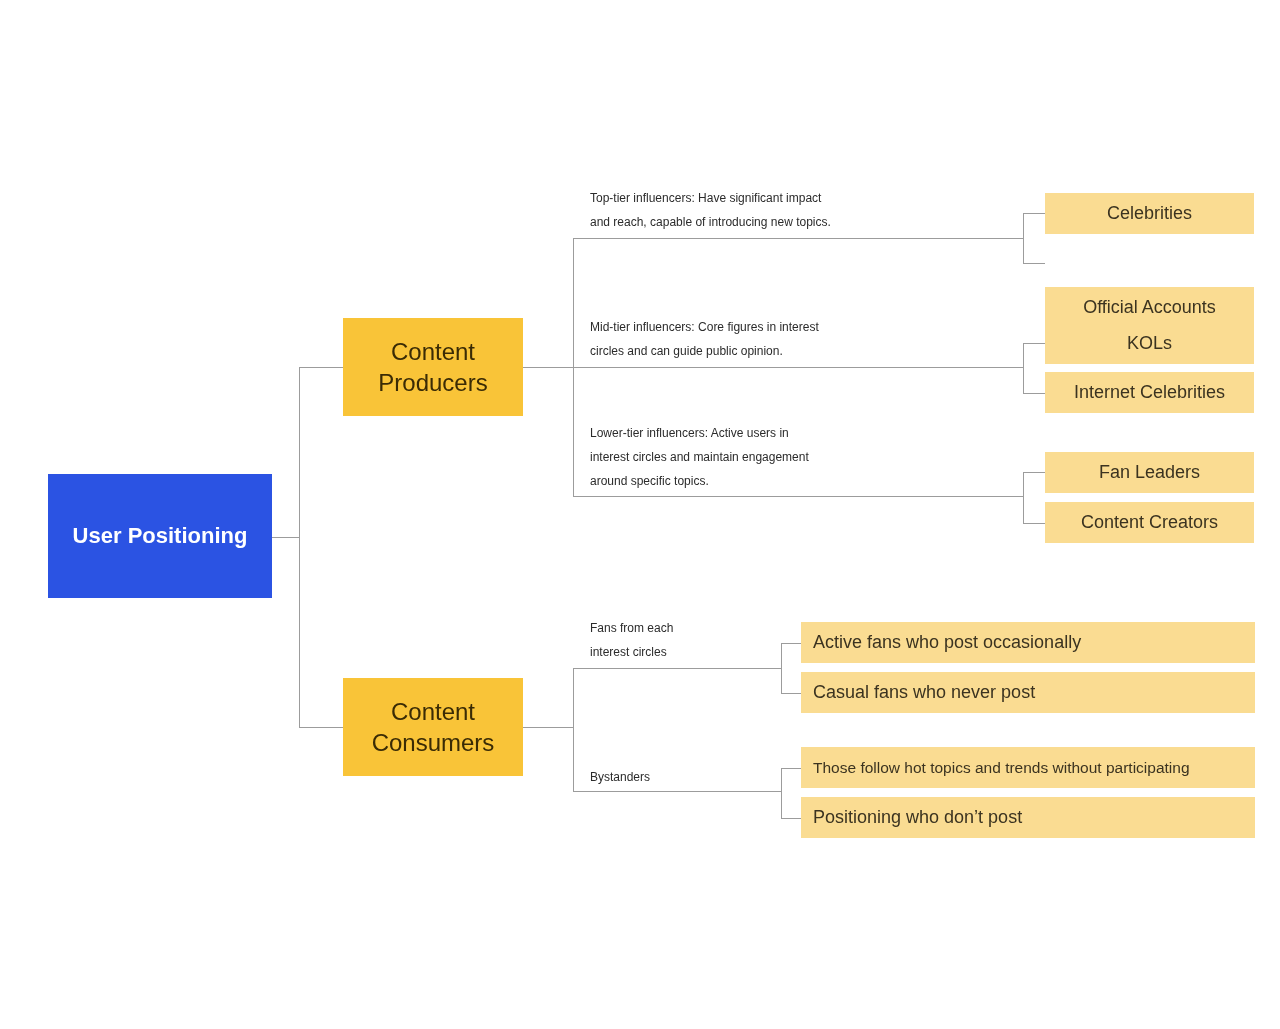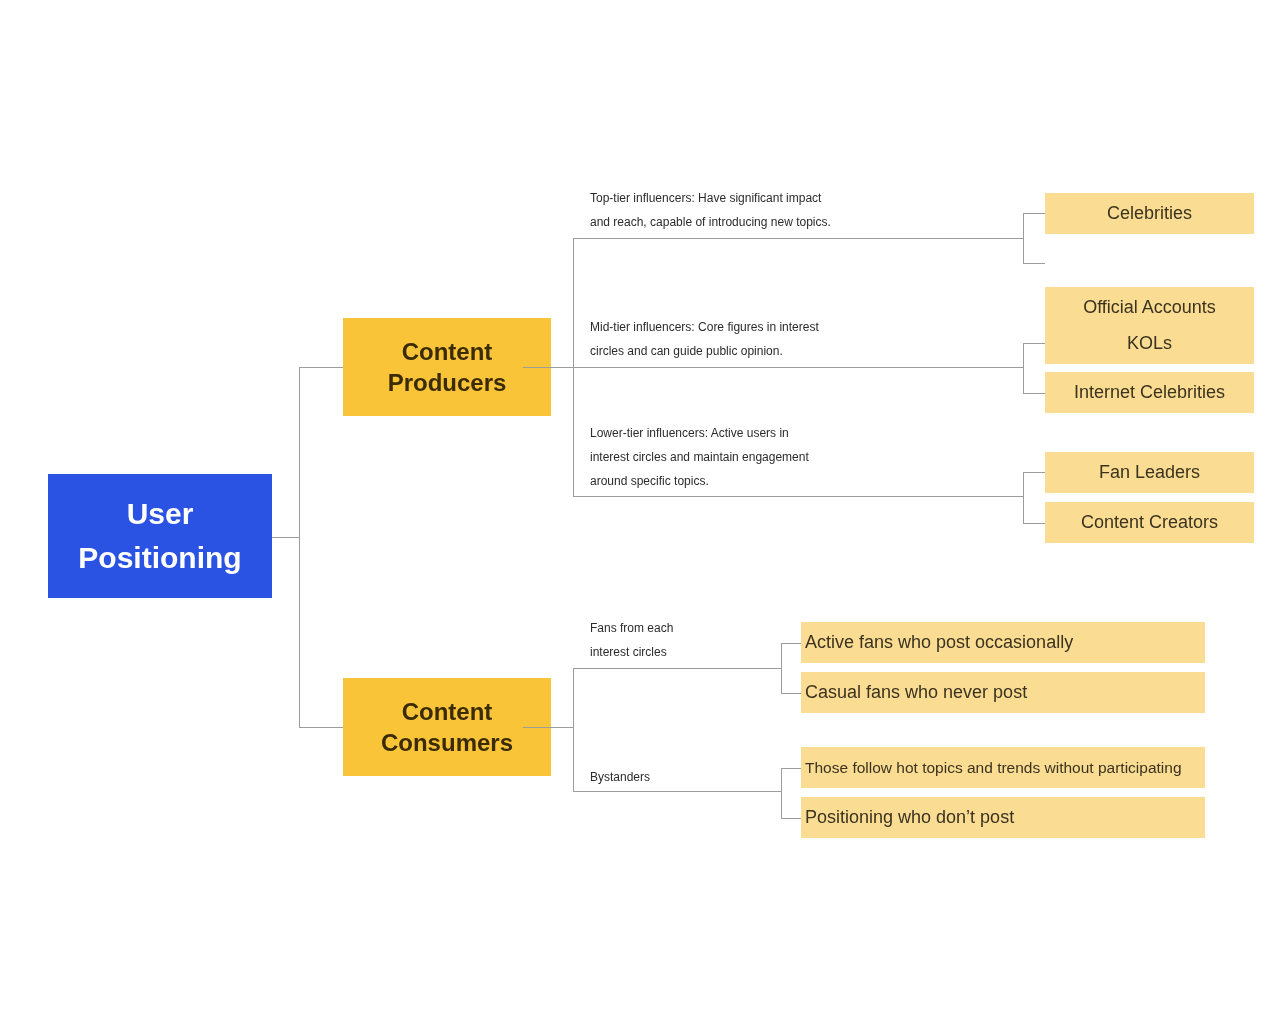--- a/index.html
+++ b/index.html
@@ -9,39 +9,39 @@
     --desc_text:#2B2B2B; --line:#9C9C9C; --canvas_bg:#FFFFFF;
   }
   *{margin:0;padding:0;box-sizing:border-box;}
   html,body{width:1280px;height:1029px;background:var(--canvas_bg);
     font-family:"Liberation Sans", sans-serif;}
   .canvas{position:relative;width:1280px;height:1029px;background:var(--canvas_bg);overflow:hidden;}
 
   .node{position:absolute;display:flex;align-items:center;justify-content:center;text-align:center;}
 
   .root-node{left:48px;top:474px;width:224px;height:124px;background:var(--root_bg);
-    color:var(--root_text);font-size:30px;font-weight:bold;line-height:44px;}
+    color:var(--root_text);font-size:22px;font-weight:bold;line-height:44px;}
 
-  .branch-node{width:208px;height:98px;background:var(--branch_bg);color:var(--branch_text);
-    font-size:24px;font-weight:bold;line-height:31px;padding:0 8px;}
+  .branch-node{width:180px;height:98px;background:var(--branch_bg);color:var(--branch_text);
+    font-size:24px;font-weight:normal;line-height:31px;padding:0 8px;}
   .branch-producers{left:343px;top:318px;}
   .branch-consumers{left:343px;top:678px;}
 
   .desc{position:absolute;left:590px;color:var(--desc_text);font-size:12px;line-height:24px;}
   .desc .dline{display:block;white-space:nowrap;}
   .desc-top{top:186px;}
   .desc-mid{top:315px;}
   .desc-low{top:421px;}
   .desc-fans{top:616px;}
   .desc-bystanders{top:765px;}
 
   .leaf{position:absolute;height:41px;background:var(--leaf_bg);color:var(--leaf_text);
     font-size:18px;display:flex;align-items:center;white-space:nowrap;}
   .leaf.p{left:1045px;width:209px;justify-content:center;text-align:center;}
-  .leaf.c{left:801px;width:404px;justify-content:flex-start;padding-left:4px;}
+  .leaf.c{left:801px;width:454px;justify-content:flex-start;padding-left:12px;}
   .leaf.small{font-size:15.5px;}
 
   .line{position:absolute;background:var(--line);}
   .h{height:1px;}
   .v{width:1px;}
 </style>
 </head>
 <body>
 
 <div class="canvas">

